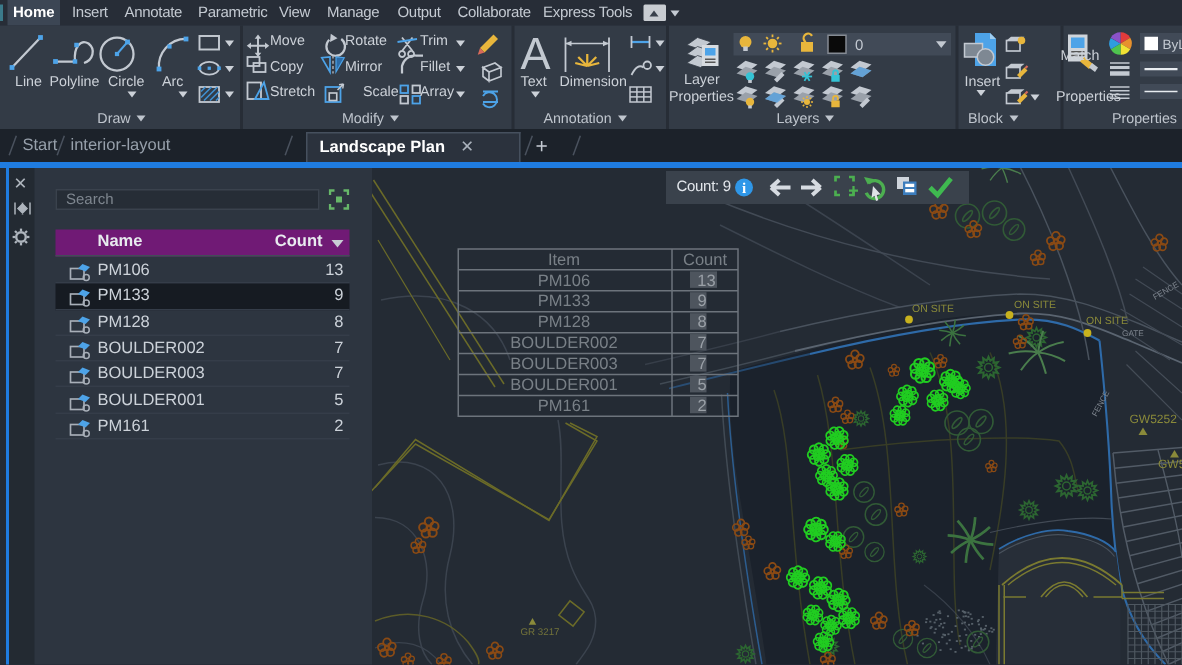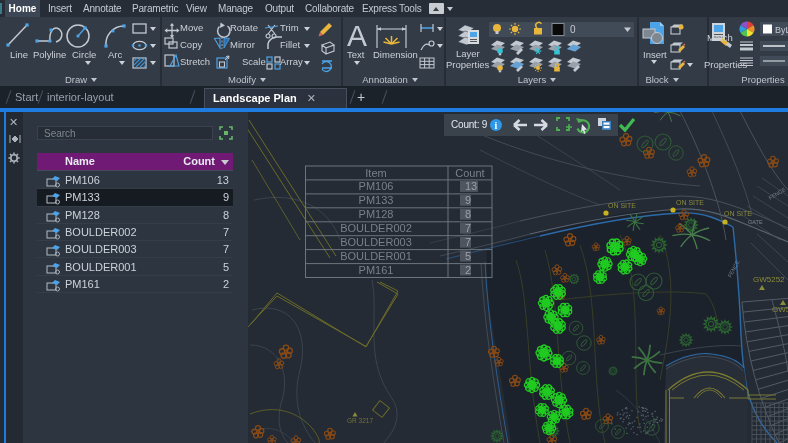--- a/index.html
+++ b/index.html
@@ -23,21 +23,21 @@
 #cv { position:absolute; left:0; top:111px; }
 #palette { position:absolute; left:4px; top:112px; width:244px; height:331px; background:#2d3540; border-left:2px solid #1f7ce0; }
 #pstrip { position:absolute; left:0; top:0; width:17px; height:331px; background:#232a32; }
 .sicon { position:absolute; left:3px; color:#aeb5bd; font-size:10px; }
 #searchbox { position:absolute; left:31px; top:14px; width:176px; height:14px; background:#262d36; border:1px solid #3a424d; color:#7e868f; font-size:10px; line-height:13px; padding-left:6px; }
 #ptable { position:absolute; left:31px; top:41px; width:196px; height:139px; }
 #phead { position:absolute; left:0; top:0; width:196px; height:18px; background:#701a75; border-bottom:1px solid #434c58; color:#e8ebef; font-size:11px; font-weight:bold; }
 .prow { position:absolute; left:0; width:196px; height:17.3px; font-size:11px; color:#ccd2d9; border-bottom:1px solid #353d49; }
 .prow .cnt { position:absolute; right:4px; top:2px; }
 .prow .nm { position:absolute; left:28px; top:2px; }
-#ctoolbar { position:absolute; left:444px; top:114px; width:174px; height:22px; background:#3a424c; }
+#ctoolbar { position:absolute; left:444px; top:114px; width:202px; height:22px; background:#3a424c; }
 #ctoolbar span { color:#e3e7ec; font-size:10px; letter-spacing:-0.2px; }
 </style></head><body>
 <svg id="cv" width="788" height="332" viewBox="0 111 788 332" xmlns="http://www.w3.org/2000/svg">
     <defs>
       <g id="bush" fill="none" stroke="#21cd21" stroke-width="1.4">
         <circle cx="4.97" cy="1.54" r="3.1"></circle>
         <circle cx="2.43" cy="4.60" r="3.1"></circle>
         <circle cx="-1.54" cy="4.97" r="3.1"></circle>
         <circle cx="-4.60" cy="2.43" r="3.1"></circle>
         <circle cx="-4.97" cy="-1.54" r="3.1"></circle>

